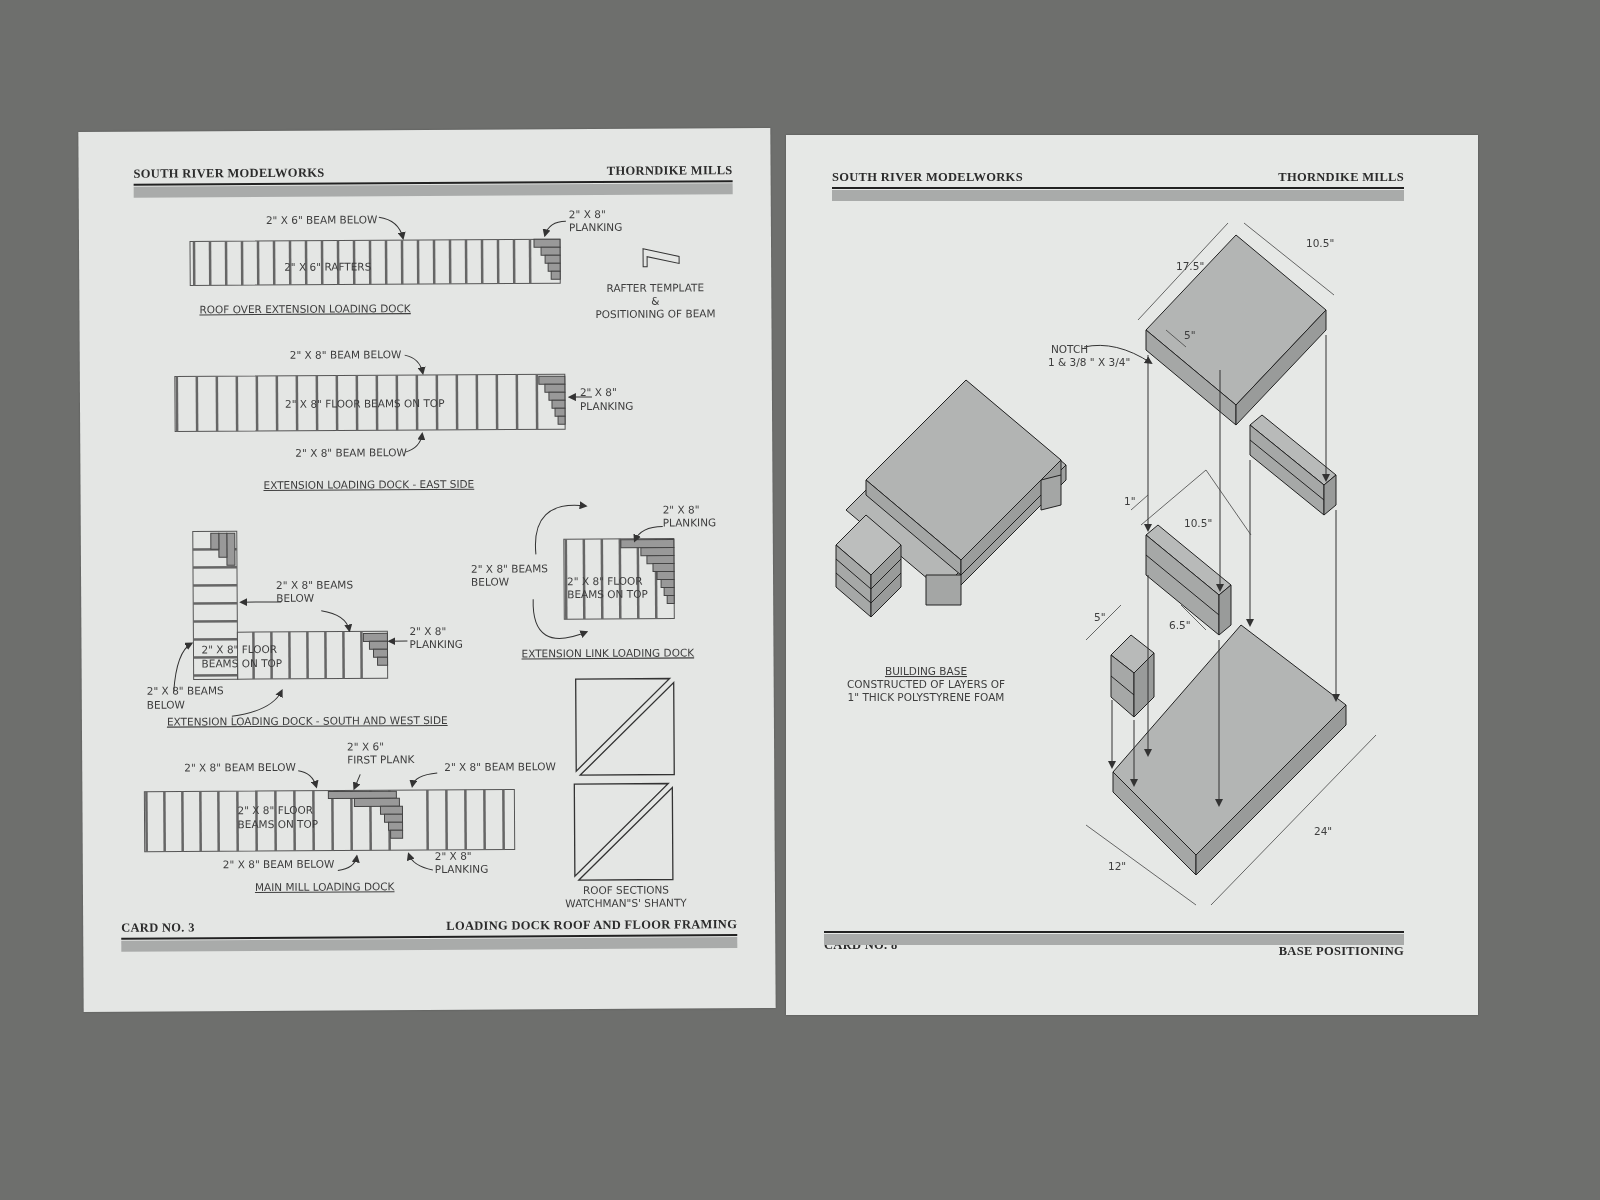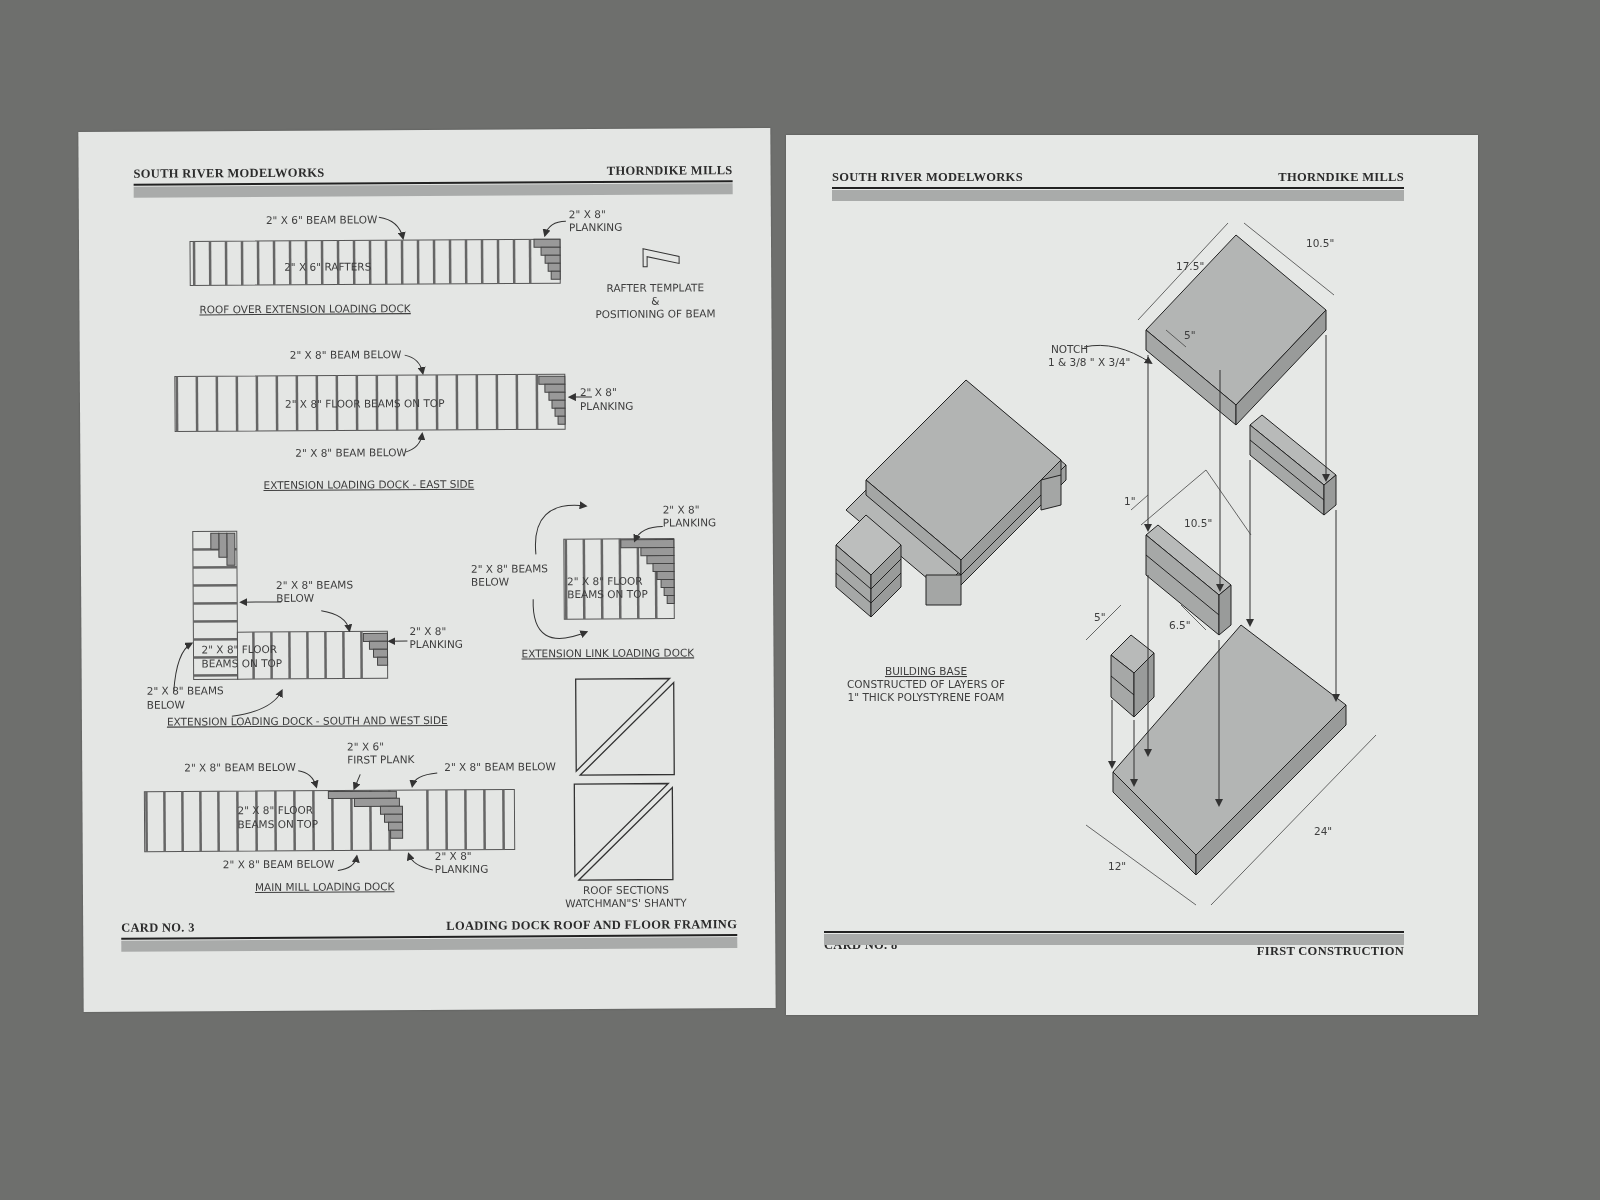--- a/index.html
+++ b/index.html
@@ -392,17 +392,17 @@
     <text class="cap" x="322" y="735">12"</text>
     <text class="cap" x="528" y="700">24"</text>
 
     <text class="cap ul" x="140" y="540" text-anchor="middle">BUILDING BASE</text>
     <text class="cap" x="140" y="553" text-anchor="middle">CONSTRUCTED OF LAYERS  OF</text>
     <text class="cap" x="140" y="566" text-anchor="middle">1" THICK POLYSTYRENE FOAM</text>
   </svg>
 
   <div class="hdr-row" style="top:776px;left:38px;right:74px;margin-top:24px;">
     <span class="l">CARD NO. 8</span>
-    <span class="r" style="bottom:-4px;">FIRST CONSTRUCTION</span>
+    <span class="r" style="bottom:-4px;">BASE POSITIONING</span>
   </div>
   <div class="rule" style="top:796px;left:38px;right:74px;"></div>
   <div class="band" style="top:799px;left:38px;right:74px;"></div>
 </div>
 
 </body></html>

